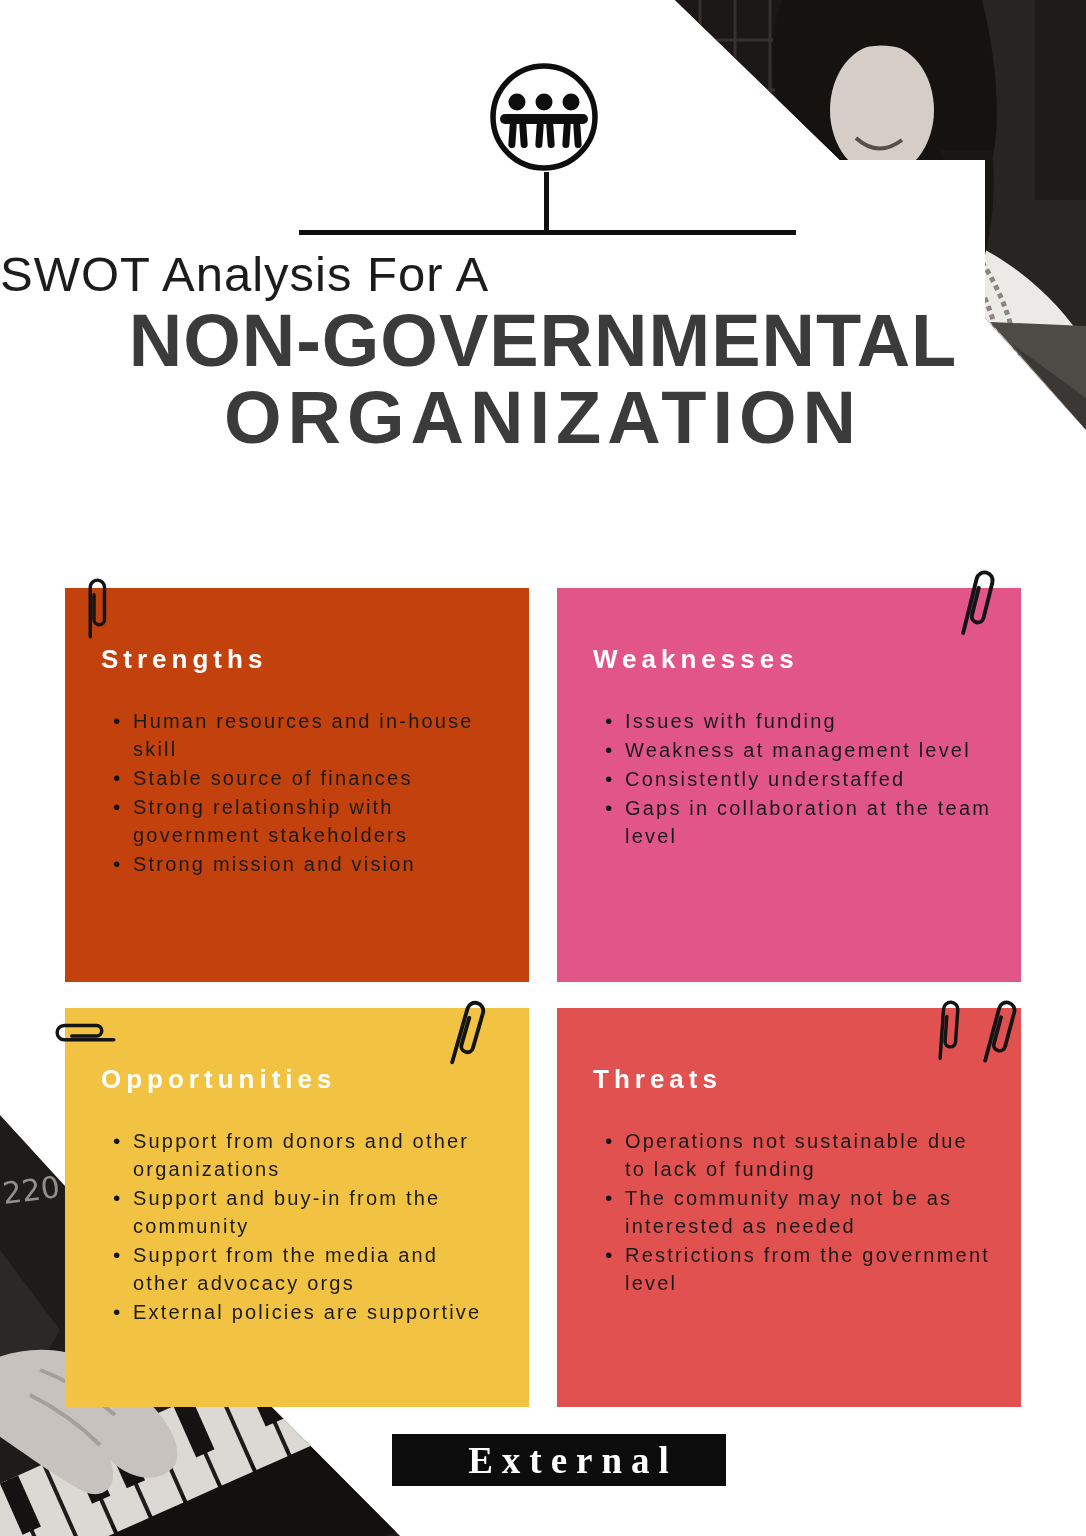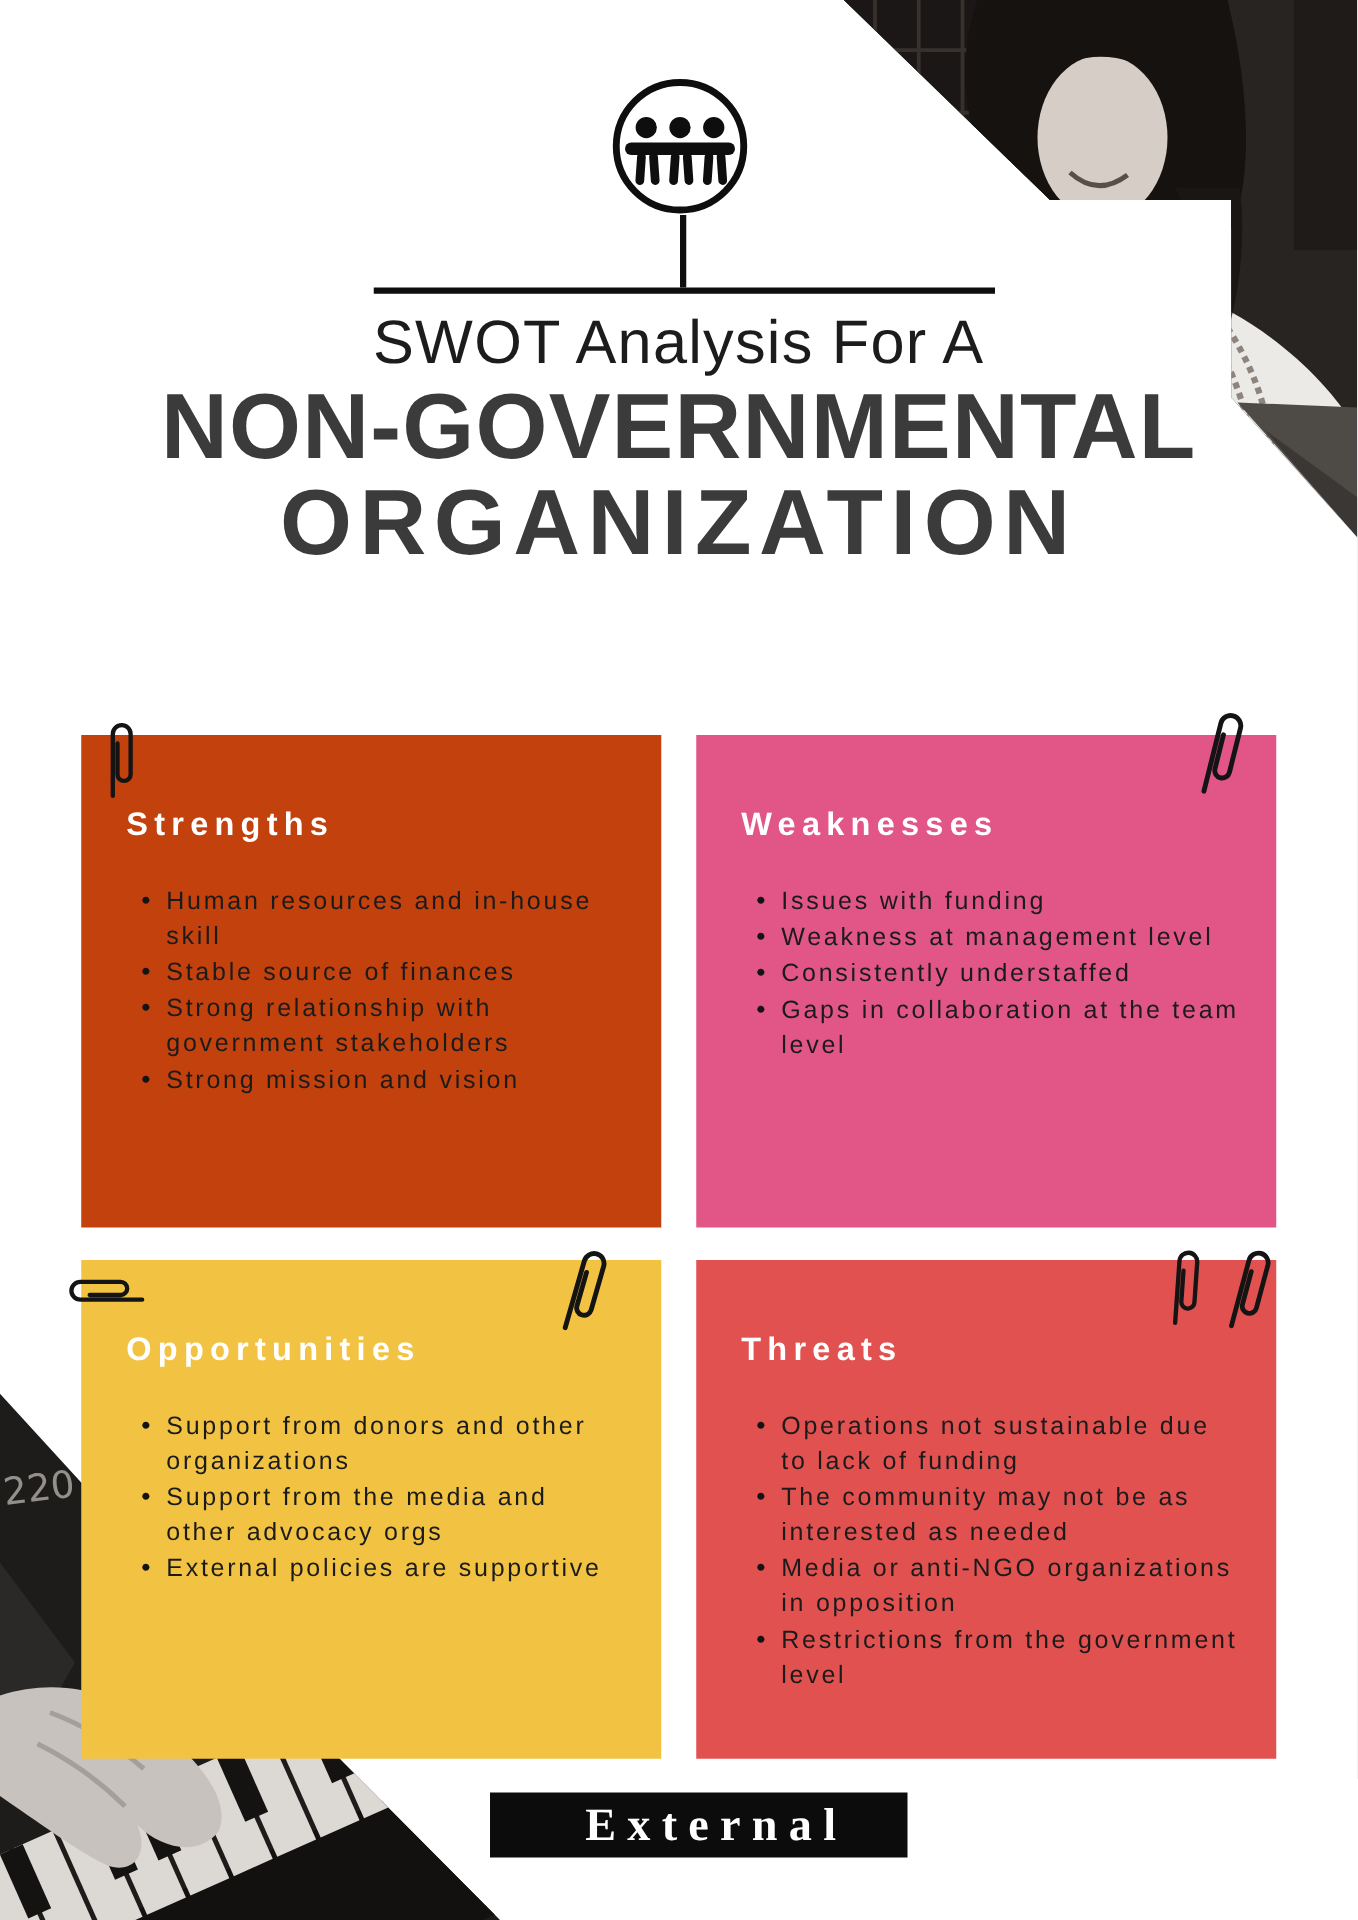--- a/index.html
+++ b/index.html
@@ -16,21 +16,21 @@
   .photo-bl{
     position:absolute;left:0;top:1100px;width:400px;height:436px;z-index:1;
     clip-path:polygon(0 15px,215px 250px,400px 436px,0 436px);
   }
   .photo-tr svg,.photo-bl svg{display:block;width:100%;height:100%;}
   
   .org-icon{position:absolute;left:488px;top:60px;width:112px;height:114px;z-index:2;}
   .icon-stem{position:absolute;left:544px;top:172px;width:5px;height:58px;background:#0e0e0e;z-index:2;}
   .icon-rule{position:absolute;left:299px;top:230px;width:497px;height:5px;background:#0e0e0e;z-index:2;}
   .subtitle{
-    position:absolute;left:0;top:246px;width:100%;text-align:center;z-index:2;
+    position:absolute;left:0;top:246px;width:100%;z-index:2;
     font-size:49px;letter-spacing:1px;color:#1c1c1c;font-weight:400;
   }
   .big-title{
     position:absolute;left:0;top:302px;width:100%;text-align:center;z-index:2;
     font-family:Liberation Sans, sans-serif;font-weight:700;color:#3b3b3b;
   }
   .big-title .line1{font-size:74px;line-height:78px;letter-spacing:1px;}
   .big-title .line2{font-size:74px;line-height:76px;letter-spacing:6px;}
   
   .band{
@@ -198,30 +198,30 @@
         <li>Issues with funding</li>
         <li>Weakness at management level</li>
         <li>Consistently understaffed</li>
         <li>Gaps in collaboration at the team level</li>
       </ul>
   </div>
   <div class="quad quad-opportunities" style="background-color: rgb(242, 195, 66);">
     <h3>Opportunities</h3>
     <ul>
         <li>Support from donors and other organizations</li>
+        <li>Support and buy-in from the community</li>
         <li>Support from the media and other advocacy orgs</li>
         <li>External policies are supportive</li>
       </ul>
   </div>
   <div class="quad quad-threats" style="background-color: rgb(224, 81, 79);">
     <h3>Threats</h3>
     <ul>
         <li>Operations not sustainable due to lack of funding</li>
         <li>The community may not be as interested as needed</li>
-        <li>Media or anti-NGO organizations in opposition</li>
         <li>Restrictions from the government level</li>
       </ul>
   </div>
 
   <div class="clip" style="left:82px;top:568px;width:30px;height:76px;">
     <svg viewBox="0 0 40 90">
         <use href="#paperclip-shape"></use>
       </svg>
   </div>
   <div class="clip" style="left:962px;top:562px;width:34px;height:78px;transform:rotate(14deg);">

